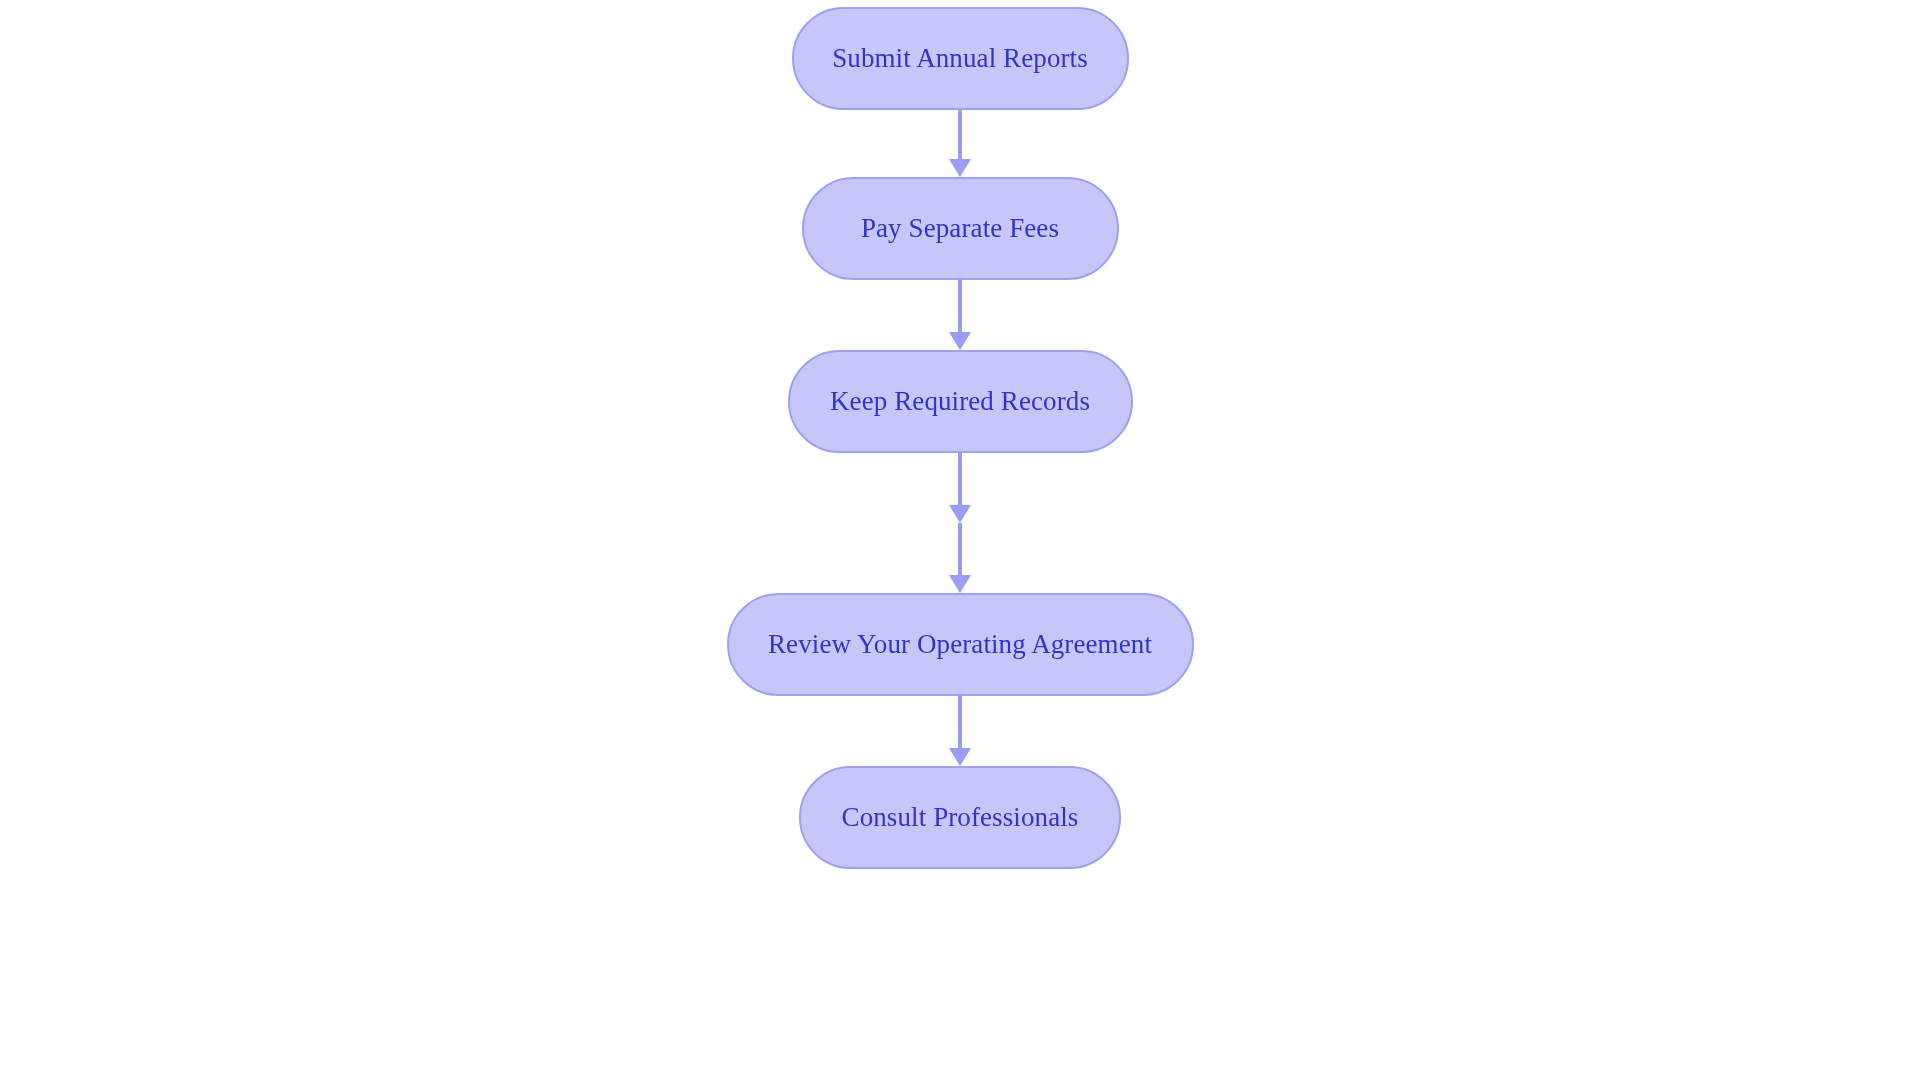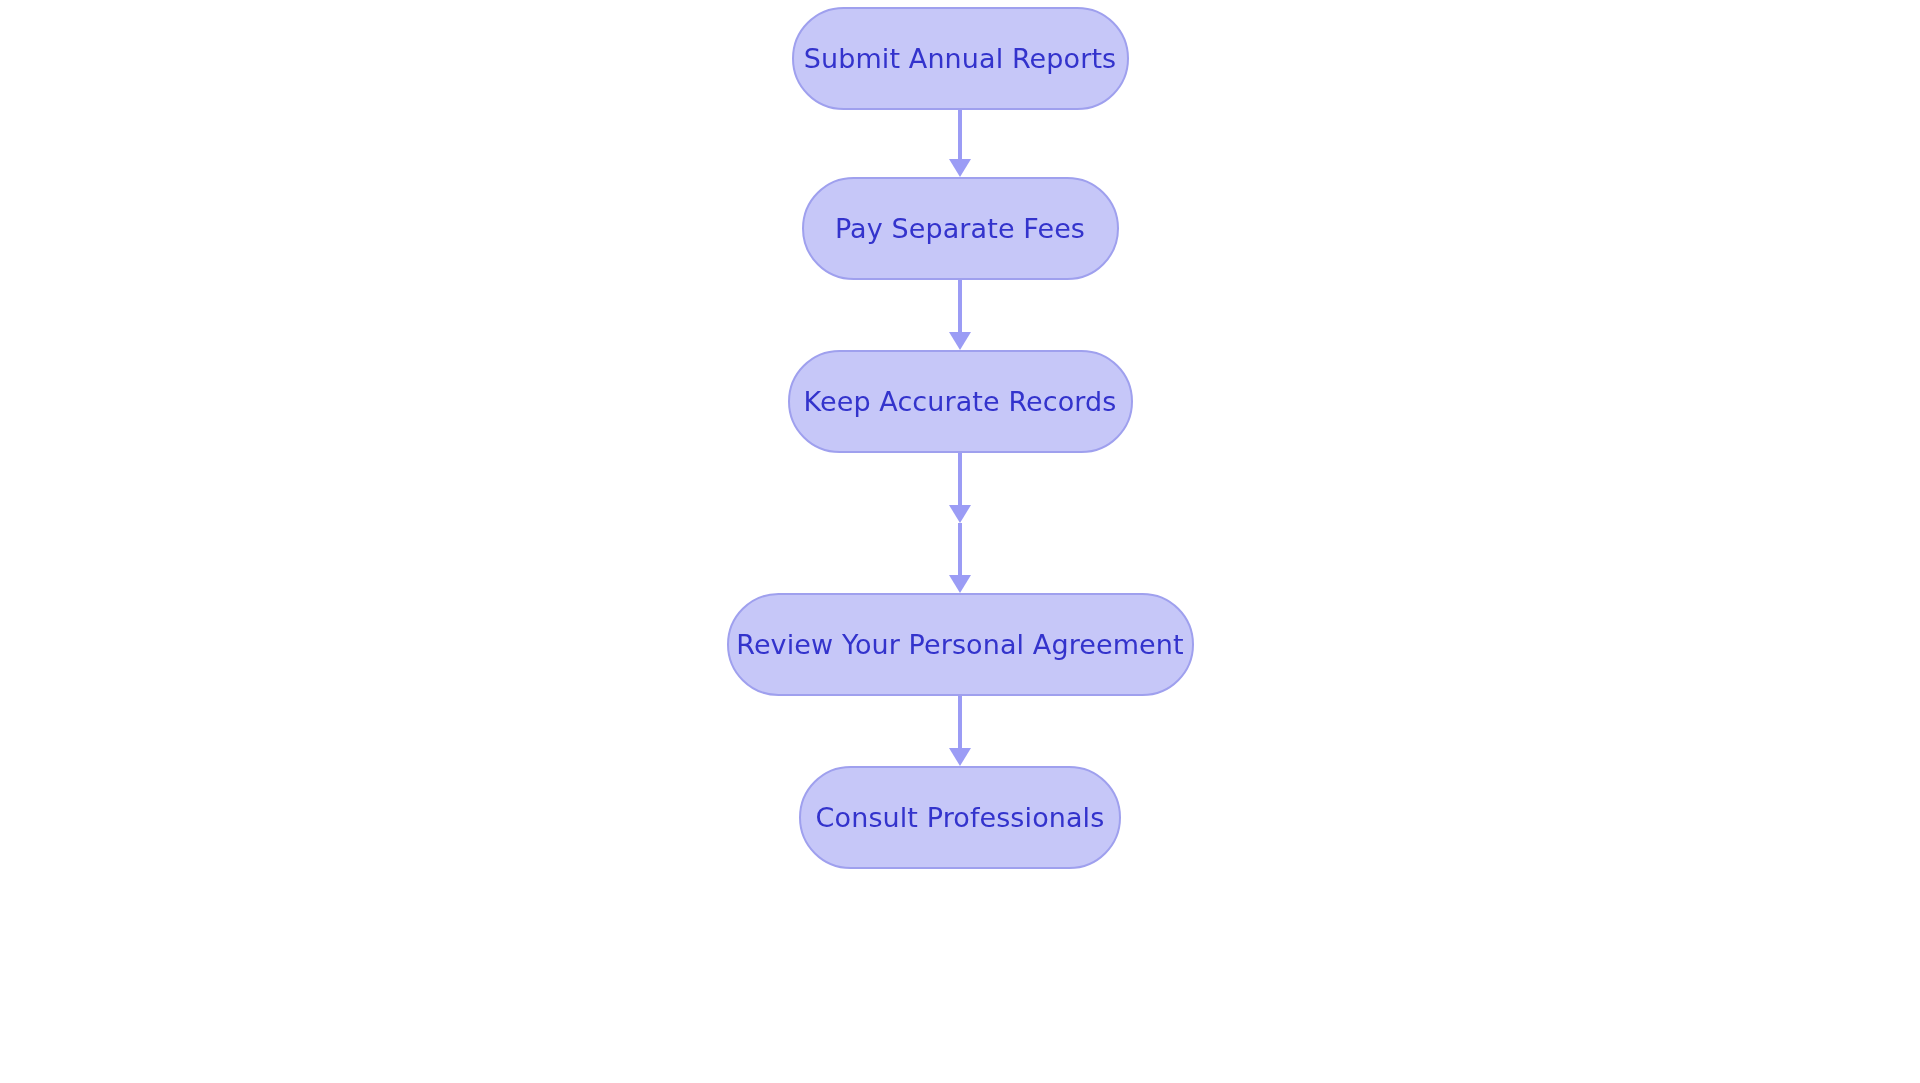--- a/index.html
+++ b/index.html
@@ -13,20 +13,21 @@
     height: 1083px;
     font-family: "DejaVu Sans", "Liberation Sans", sans-serif;
     overflow: hidden;
   }
 
   #flow-canvas {
     position: relative;
     width: 1920px;
     height: 1083px;
     background: #ffffff;
+    font-family: Liberation Serif, serif;
   }
 
   .flow-column {
     position: absolute;
     left: 0;
     top: 0;
     width: 1920px;
     height: 1083px;
     display: flex;
     flex-direction: column;
@@ -118,36 +119,36 @@
     <div class="node node-h n1">
       <span class="node-label">Pay Separate Fees</span>
     </div>
 
     <div class="connector c1">
       <div class="line"></div>
       <div class="arrowhead"></div>
     </div>
 
     <div class="node node-h n2">
-      <span class="node-label">Keep Accurate Records</span>
+      <span class="node-label">Keep Required Records</span>
     </div>
 
     <div class="connector c2">
       <div class="line"></div>
       <div class="arrowhead"></div>
     </div>
 
 
     <div class="connector c3">
       <div class="line"></div>
       <div class="arrowhead"></div>
     </div>
 
     <div class="node node-h n4">
-      <span class="node-label">Review Your Personal Agreement</span>
+      <span class="node-label">Review Your Operating Agreement</span>
     </div>
 
     <div class="connector c4">
       <div class="line"></div>
       <div class="arrowhead"></div>
     </div>
 
     <div class="node node-h n5">
       <span class="node-label">Consult Professionals</span>
     </div>

